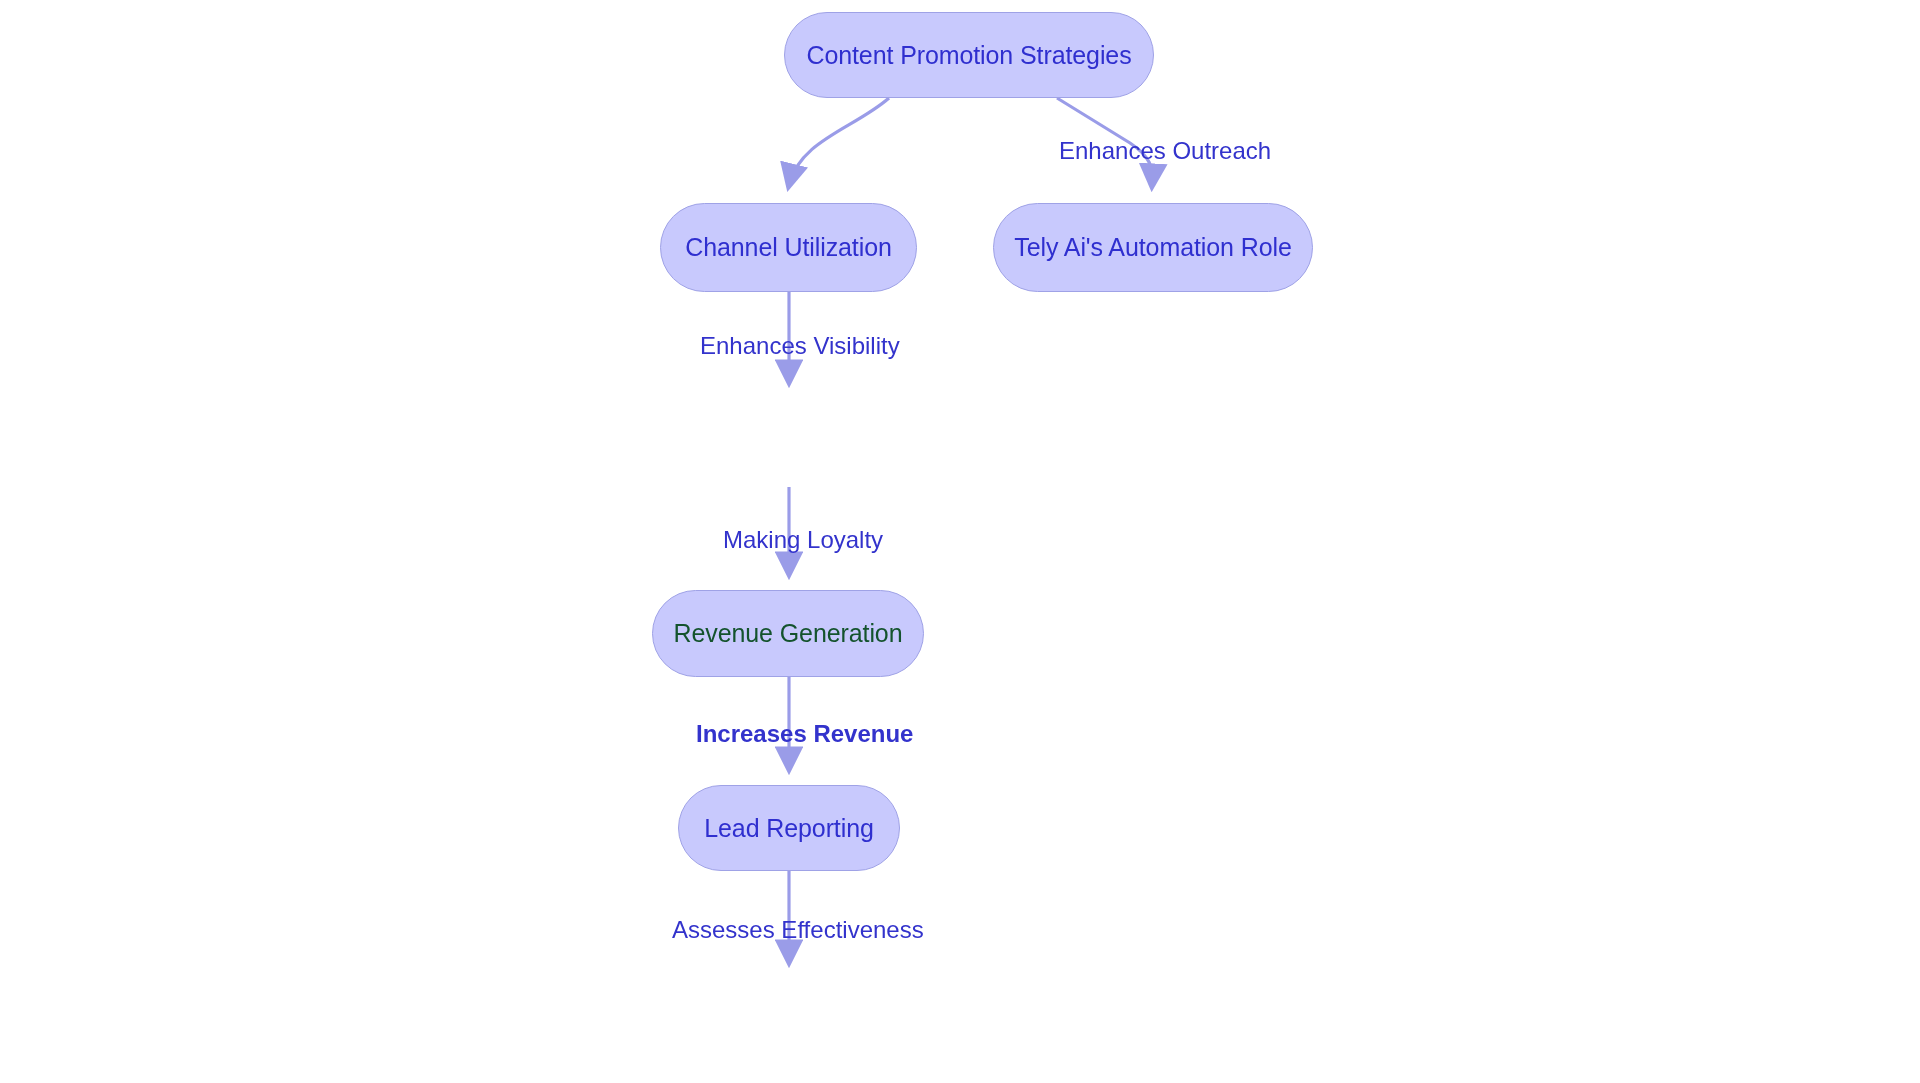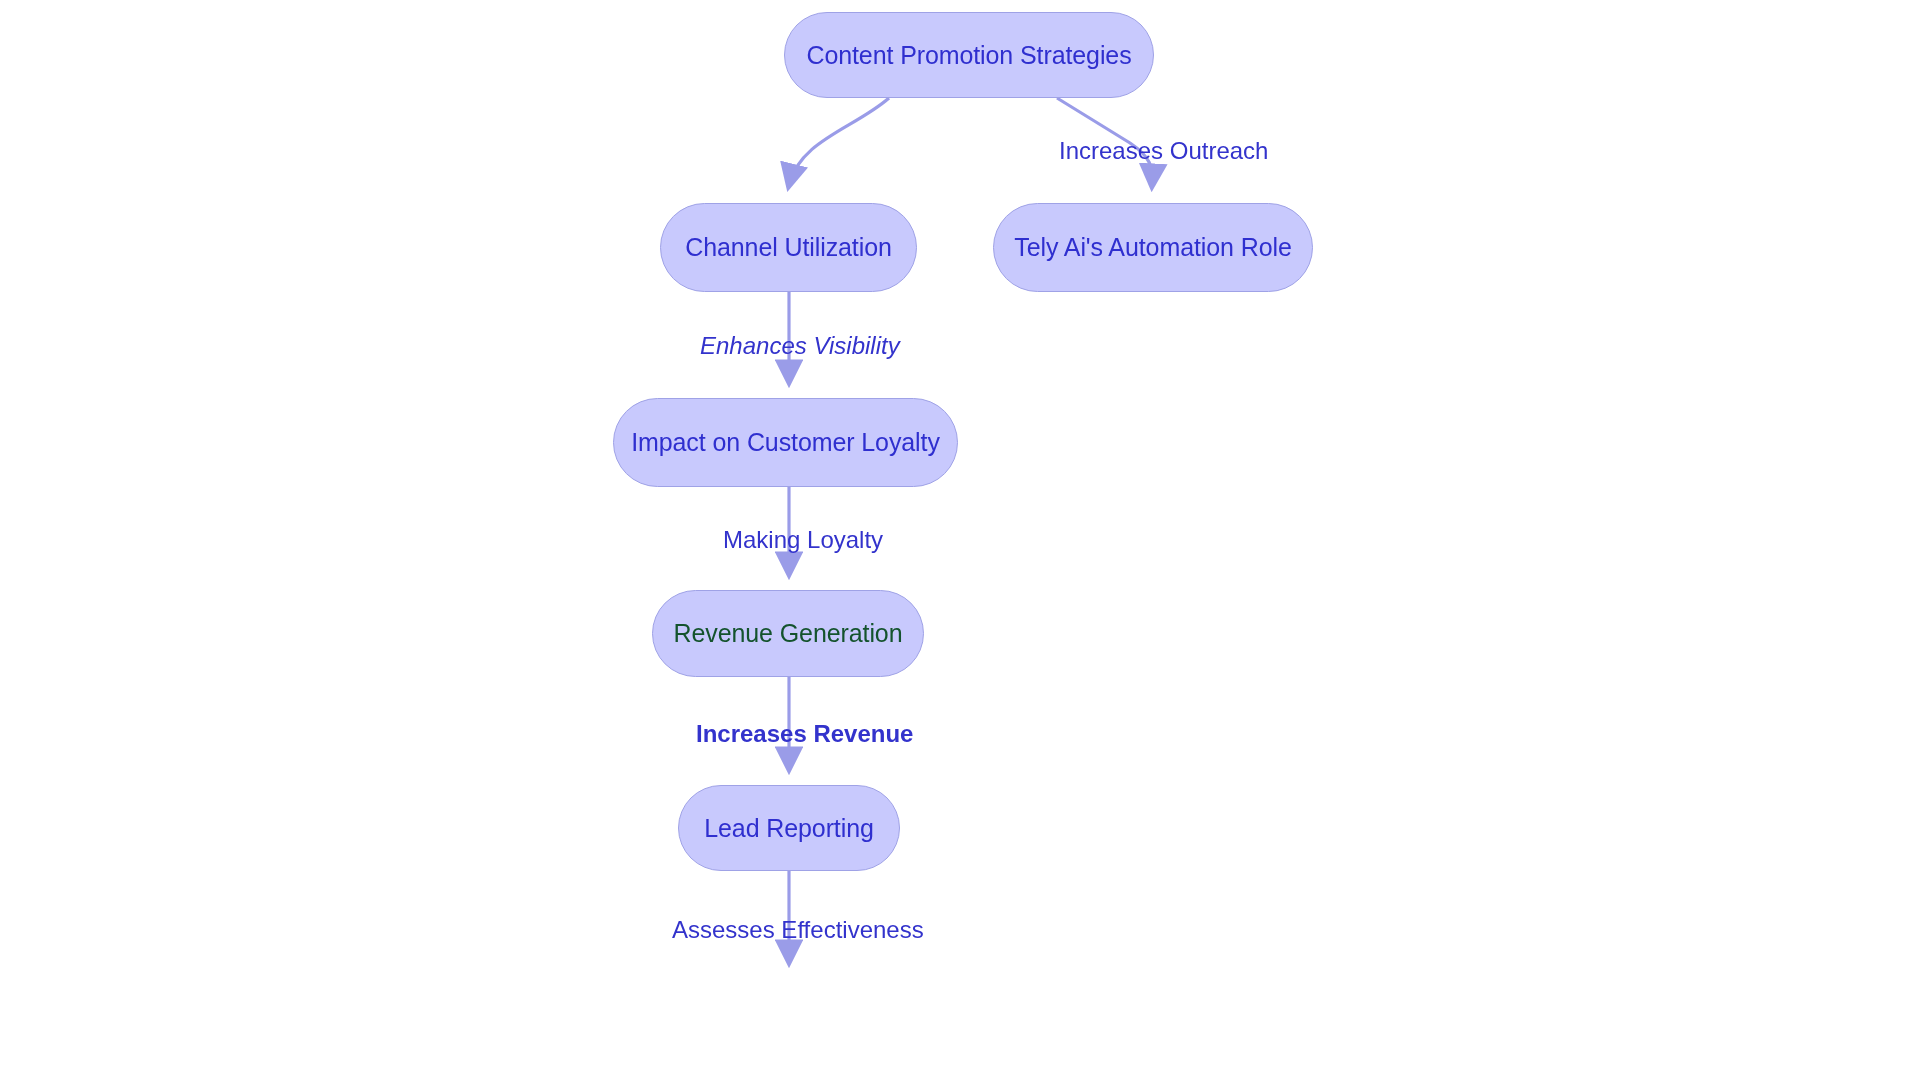--- a/index.html
+++ b/index.html
@@ -89,32 +89,29 @@
   </div>
 
   <div class="node" id="node-1" style="left: 660px; top: 203px; width: 257px; height: 89px; background: rgb(200, 201, 253); border-color: rgb(159, 162, 230); color: rgb(47, 47, 207);">
     <span class="node-label" style="color: rgb(47, 47, 207);">Channel Utilization</span>
   </div>
 
   <div class="node" id="node-2" style="left: 993px; top: 203px; width: 320px; height: 89px; background: rgb(200, 201, 253); border-color: rgb(159, 162, 230); color: rgb(47, 47, 207);">
     <span class="node-label" style="color: rgb(47, 47, 207);">Tely Ai's Automation Role</span>
   </div>
 
-  <div class="node" id="node-3" style="left: 613px; top: 398px; width: 345px; height: 89px; background: rgb(200, 201, 253); border-color: rgb(159, 162, 230); color: rgb(47, 47, 207);">
-    <span class="node-label" style="color: rgb(47, 47, 207);">Impact on Customer Loyalty</span>
-  </div>
 
   <div class="node" id="node-4" style="left: 652px; top: 590px; width: 272px; height: 87px; background: rgb(200, 201, 253); border-color: rgb(159, 162, 230); color: rgb(47, 47, 207);">
     <span class="node-label" style="color: #14532d;">Revenue Generation</span>
   </div>
 
   <div class="node" id="node-5" style="left: 678px; top: 785px; width: 222px; height: 86px; background: rgb(200, 201, 253); border-color: rgb(159, 162, 230); color: rgb(47, 47, 207);">
     <span class="node-label" style="color: rgb(47, 47, 207);">Lead Reporting</span>
   </div>
 
 
-  <div class="edge-label" id="elabel-1" style="left: 1059px; top: 139px; color: rgb(51, 51, 204);">Increases Outreach</div>
-  <div class="edge-label" id="elabel-2" style="left: 700px; top: 334px; color: rgb(51, 51, 204); font-style: italic;">Enhances Visibility</div>
+  <div class="edge-label" id="elabel-1" style="left: 1059px; top: 139px; color: rgb(51, 51, 204);">Enhances Outreach</div>
+  <div class="edge-label" id="elabel-2" style="left: 700px; top: 334px; color: rgb(51, 51, 204);">Enhances Visibility</div>
   <div class="edge-label" id="elabel-3" style="left: 723px; top: 528px; color: rgb(51, 51, 204);">Making Loyalty</div>
   <div class="edge-label" id="elabel-4" style="left: 696px; top: 722px; color: rgb(51, 51, 204); font-weight: bold;">Increases Revenue</div>
   <div class="edge-label" id="elabel-5" style="left: 672px; top: 918px; color: rgb(51, 51, 204);">Assesses Effectiveness</div>
 
 </div>
 
 </body></html>

